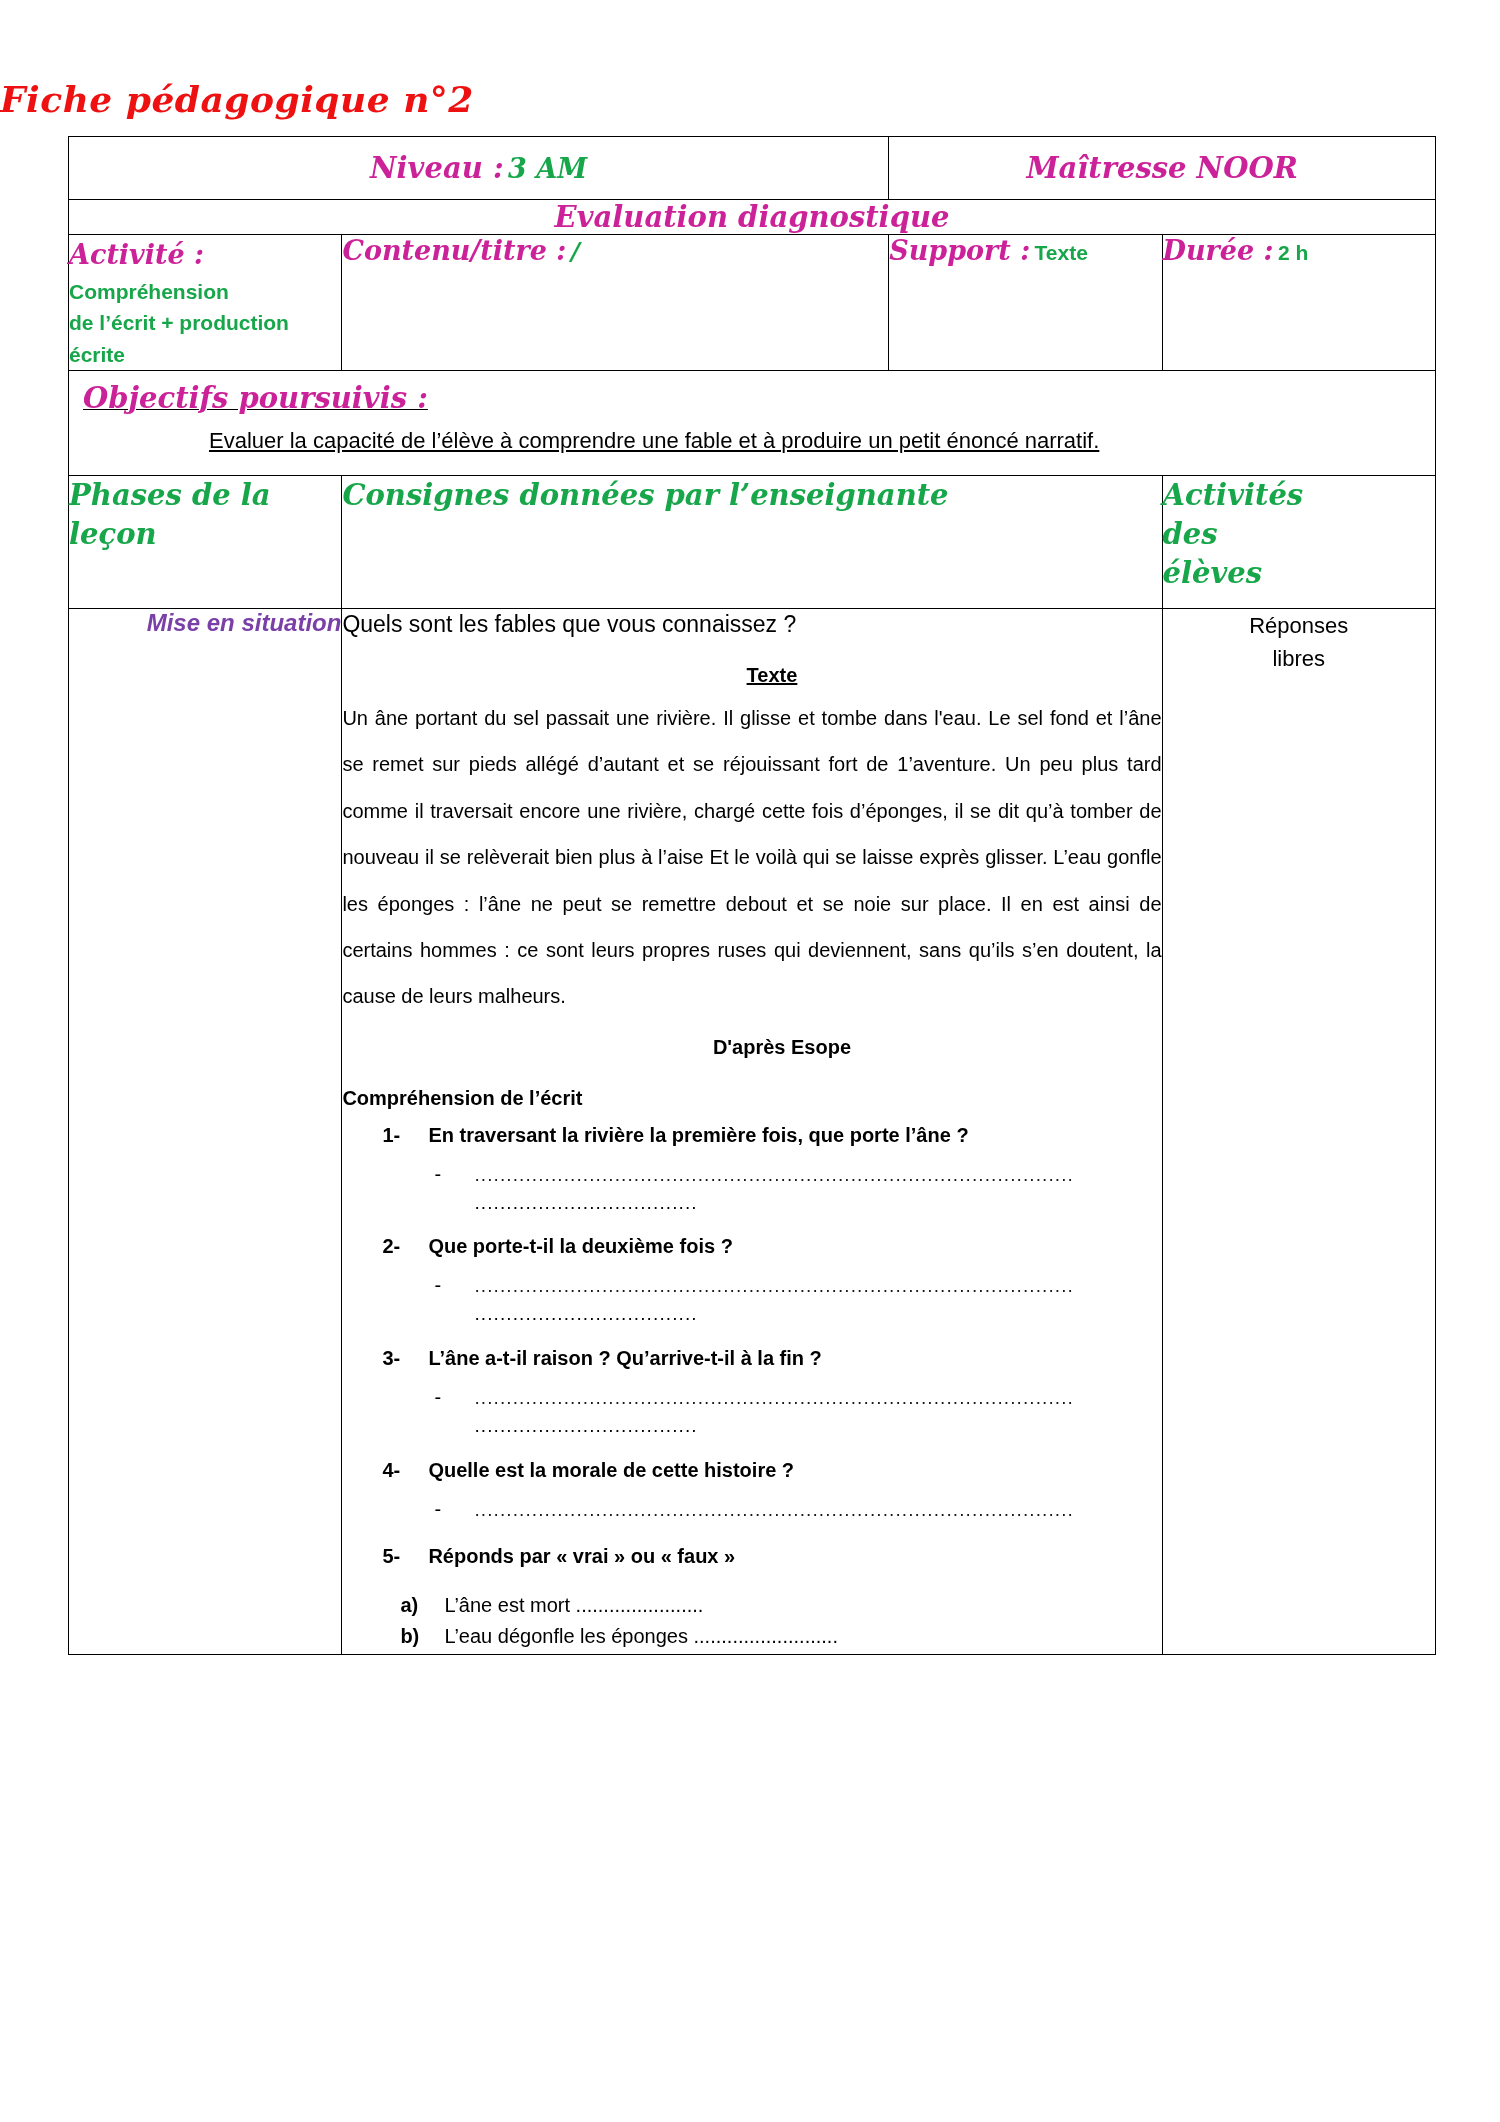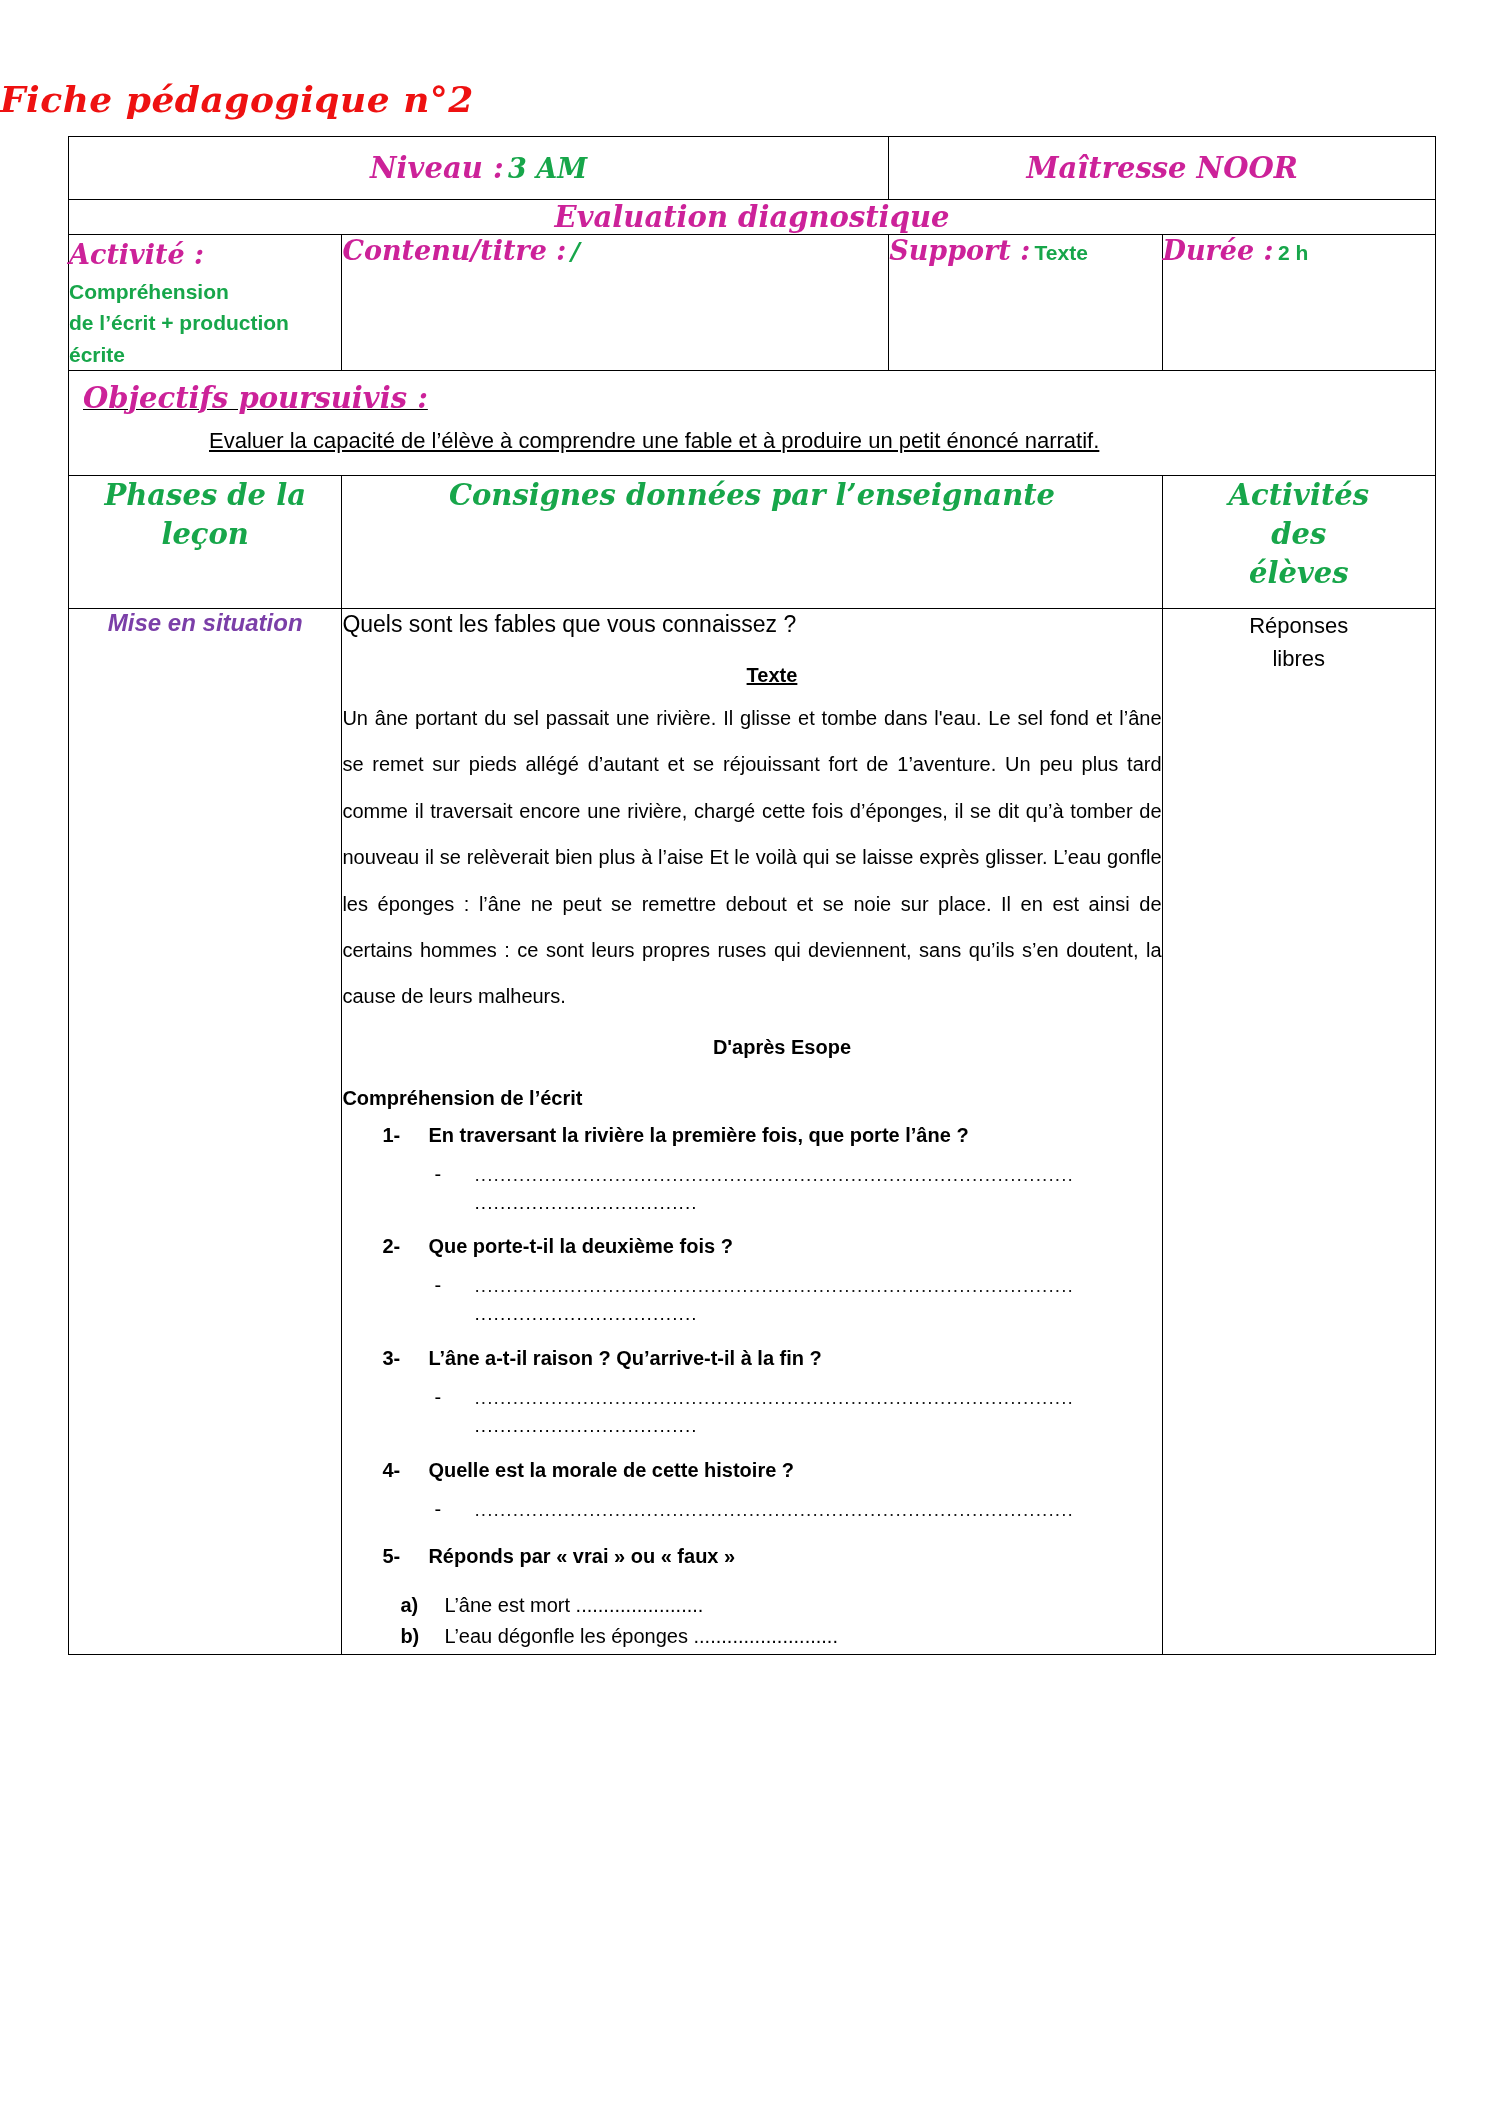--- a/index.html
+++ b/index.html
@@ -124,30 +124,29 @@
     line-height: 1.45;
   }
 
   .deroul-cell {
     text-align: center;
     vertical-align: middle !important;
     padding: 16px 0 18px 0;
   }
 
   .colhead {
-    text-align: center;
     vertical-align: top !important;
     padding: 14px 6px 16px 6px;
     height: 132px;
   }
   .colhead .cur-green { line-height: 1.35; display: block; }
 
   
   .phase-cell {
-    text-align: center;
+    text-align: right;
     vertical-align: top !important;
     padding-top: 72px;
   }
   .phase-label {
     font-family: "Liberation Sans", sans-serif;
     font-style: italic;
     font-weight: bold;
     color: #7b3fa8;
     font-size: 24px;
   }

